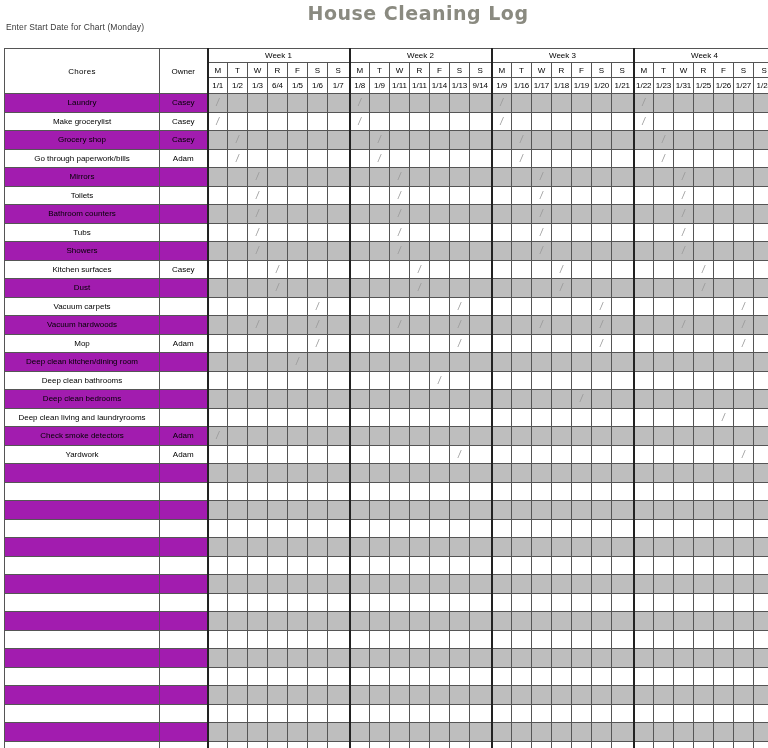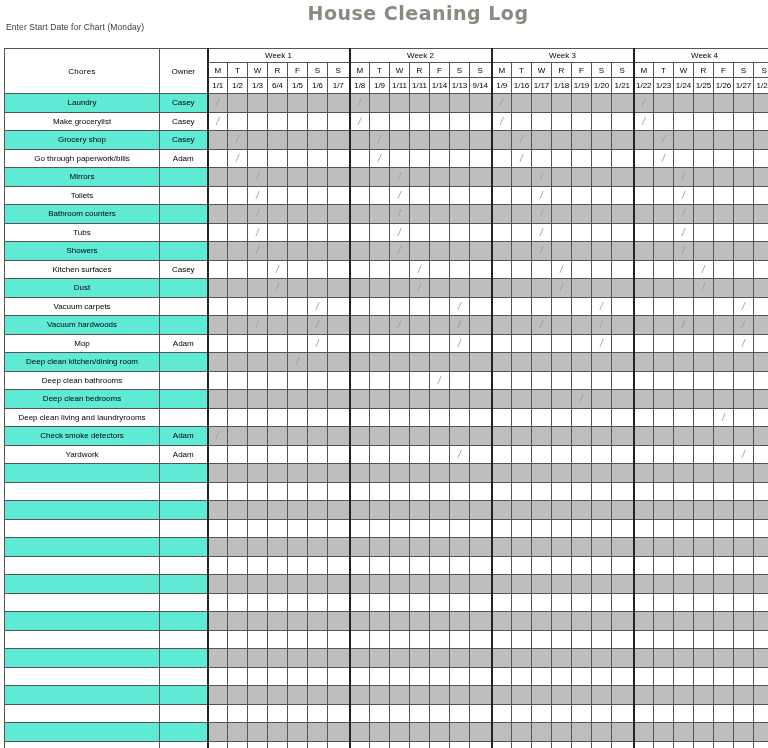--- a/index.html
+++ b/index.html
@@ -111,21 +111,21 @@
     border-left: 2px solid #333;
     border-right: 2px solid #333;
   }
   td.owner {
     text-align: left;
     padding-left: 5px;
     font-size: 8.5px;
     border-right: 2px solid #333;
   }
   tr.band td { background: #bebebe; }
-  tr.band td.chore, tr.band td.owner { background: #5eead4; }
+  tr.band td.chore, tr.band td.owner { background: #a21caf; }
   .mark {
     display: block;
     font-size: 10px;
     color: #9a9a9a;
     line-height: 17px;
     font-style: italic;
   }
   td.daycell { border-color: #666; }
 </style>
 </head>
@@ -227,21 +227,21 @@
           <th class="date wk-end">9/14</th>
           <th class="date wk-start">1/9</th>
           <th class="date">1/16</th>
           <th class="date">1/17</th>
           <th class="date">1/18</th>
           <th class="date">1/19</th>
           <th class="date">1/20</th>
           <th class="date wk-end">1/21</th>
           <th class="date wk-start">1/22</th>
           <th class="date">1/23</th>
-          <th class="date">1/24</th>
+          <th class="date">1/31</th>
           <th class="date">1/25</th>
           <th class="date">1/26</th>
           <th class="date">1/27</th>
           <th class="date wk-end">1/28</th>
         </tr>
     </thead>
     <tbody>
         <tr class="band">
           <td class="chore">Laundry</td>
           <td class="owner">Casey</td>

